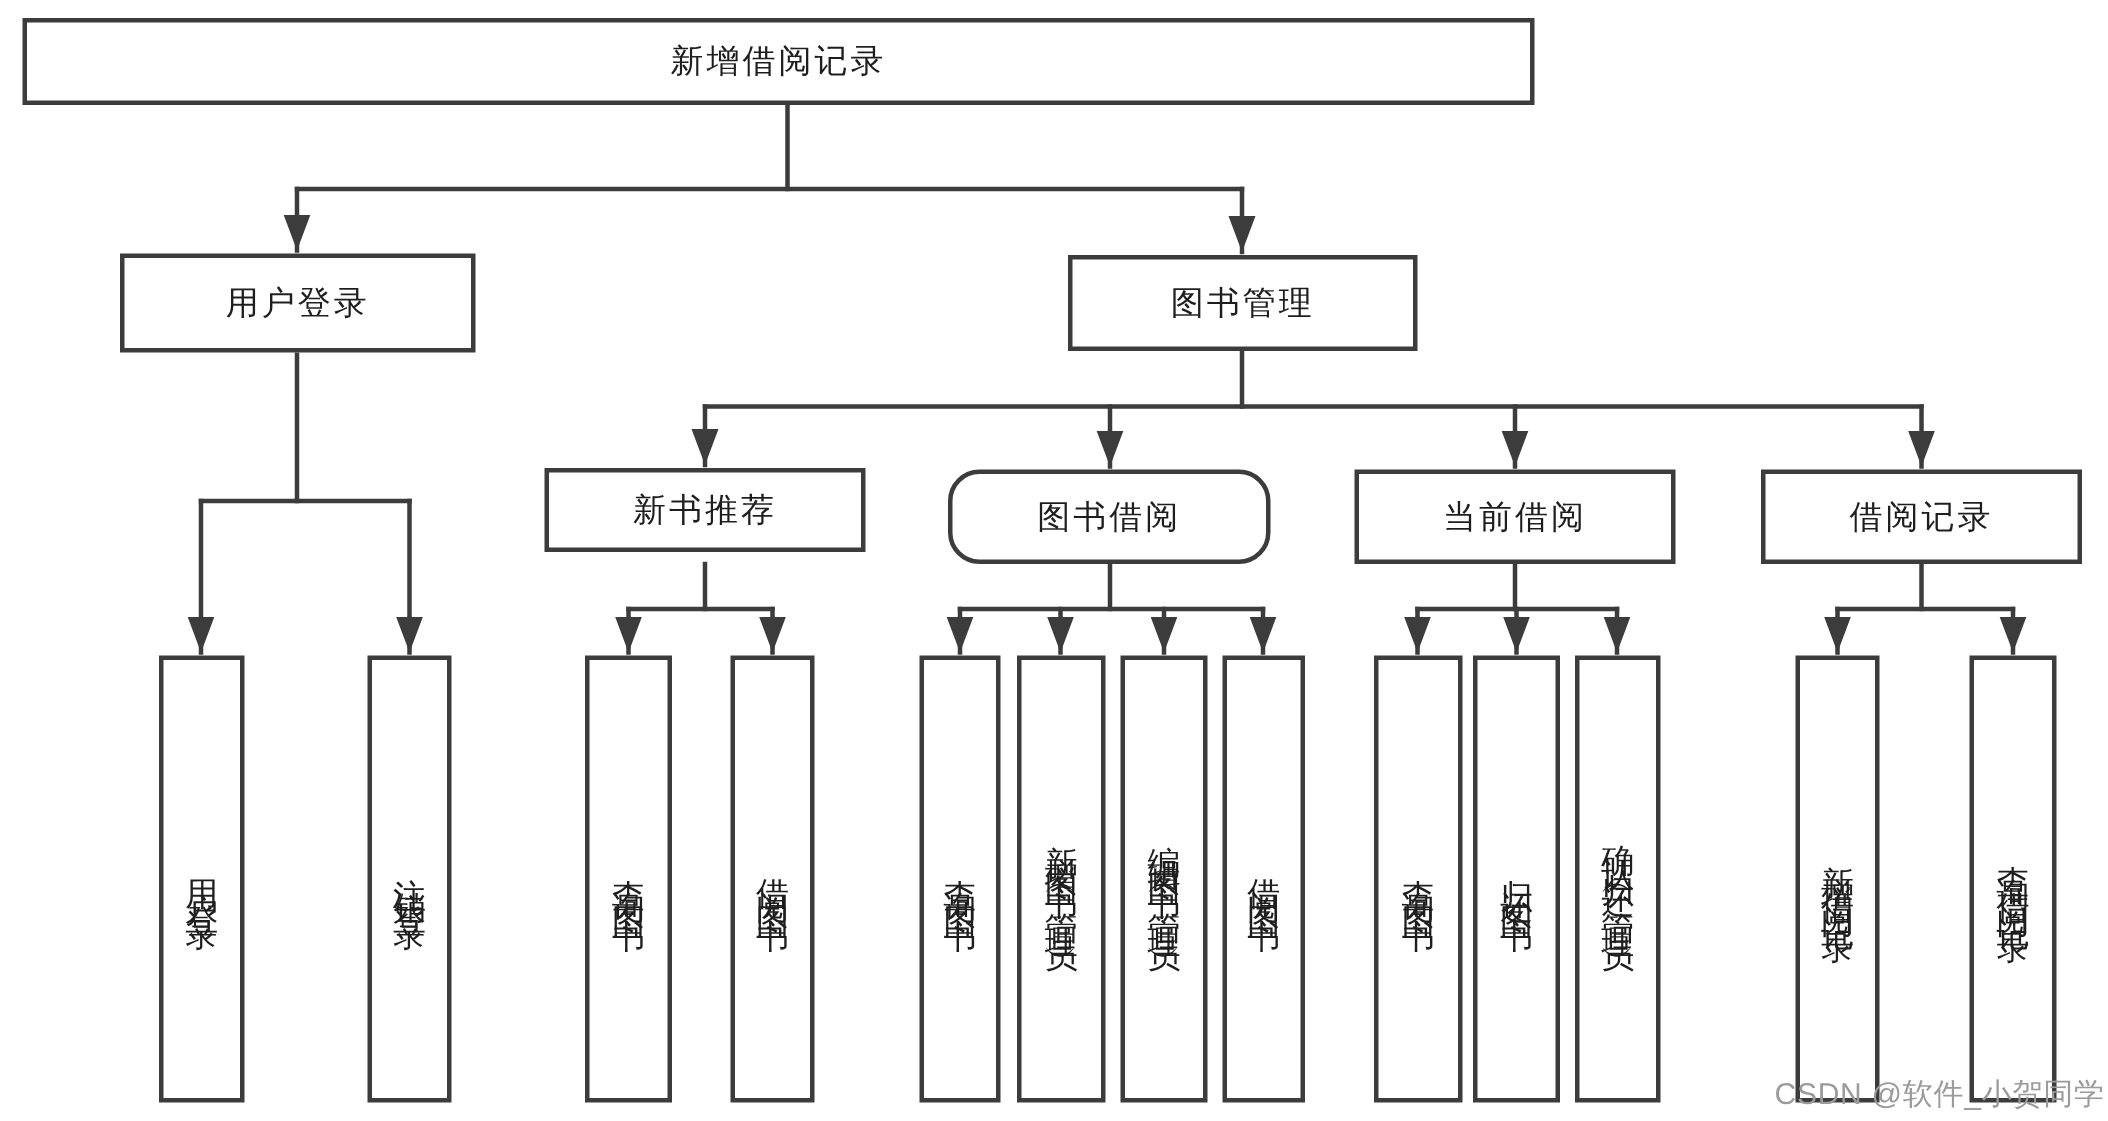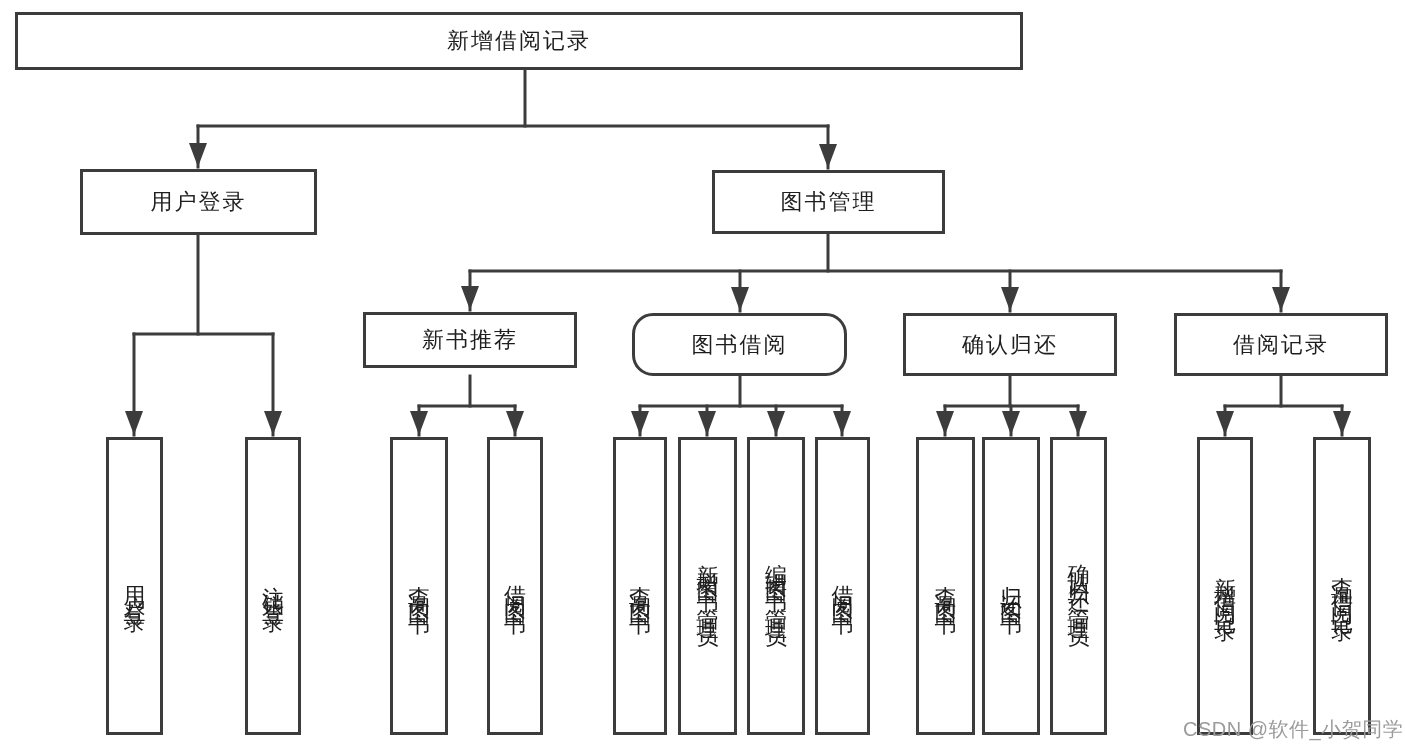--- a/index.html
+++ b/index.html
@@ -129,21 +129,21 @@
     <span class="h-label">图书管理</span>
   </div>
 
   <div class="node" id="n-rec">
     <span class="h-label">新书推荐</span>
   </div>
   <div class="node" id="n-borrow">
     <span class="h-label">图书借阅</span>
   </div>
   <div class="node" id="n-current">
-    <span class="h-label">确认归还</span>
+    <span class="h-label">当前借阅</span>
   </div>
   <div class="node" id="n-record">
     <span class="h-label">借阅记录</span>
   </div>
 
   <div class="node leaf v-node" id="lf-a1">
     <span class="v-label">用户登录</span>
   </div>
   <div class="node leaf v-node" id="lf-a2">
     <span class="v-label">注销登录</span>

